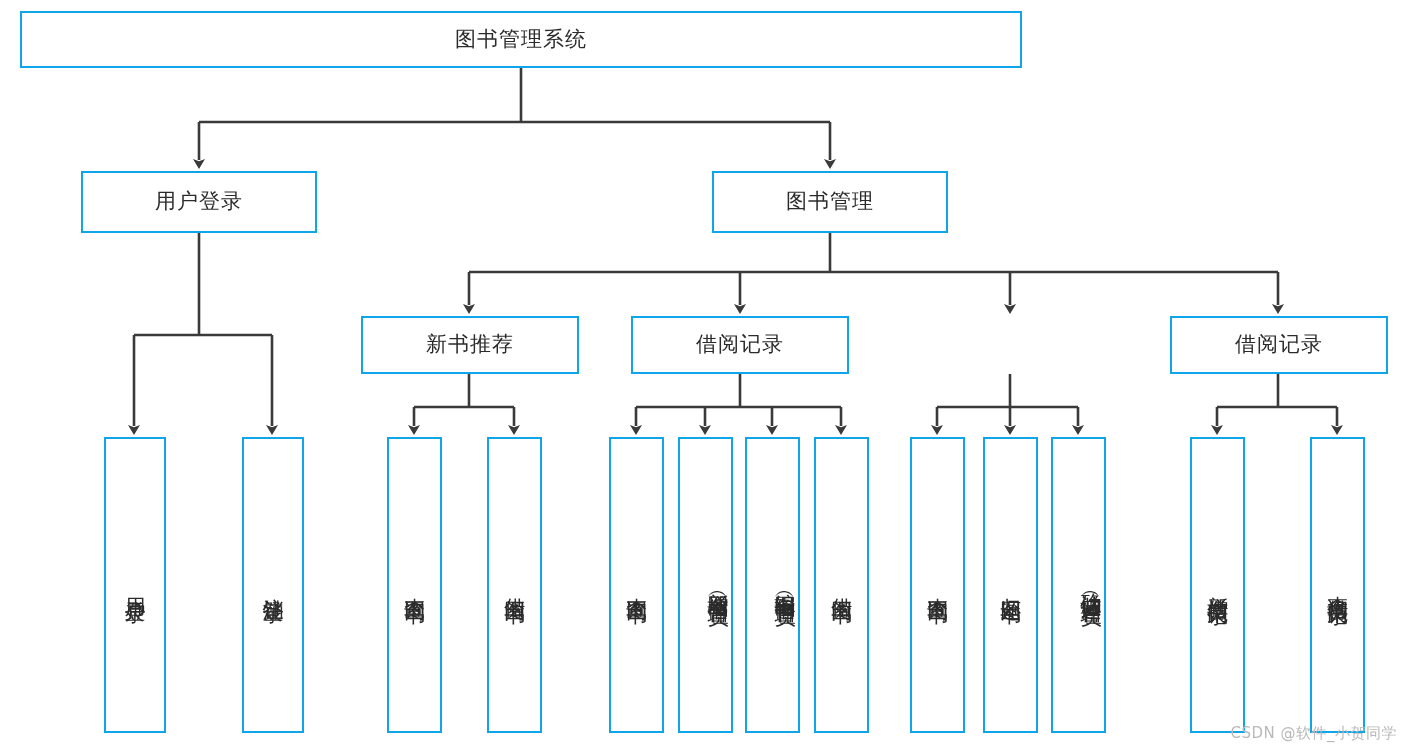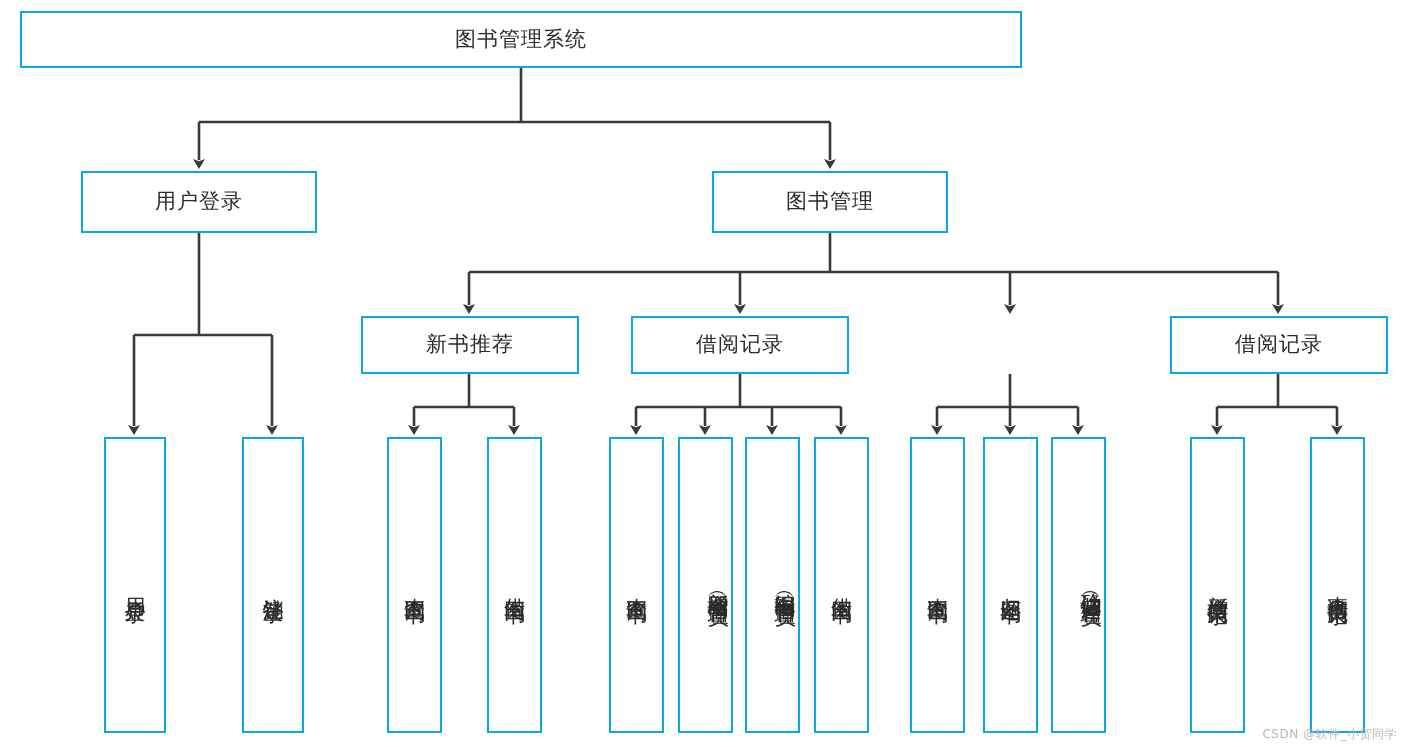--- a/index.html
+++ b/index.html
@@ -54,21 +54,21 @@
     align-items: flex-start;
   }
   .label {
     display: block;
     white-space: pre-wrap;
   }
   #watermark {
     position: absolute;
     right: 8px;
     bottom: 4px;
-    font-size: 12px;
+    font-size: 15px;
     color: #b9b9b9;
     letter-spacing: 0.5px;
     user-select: none;
     margin-top: 42px;
   }
 </style>
 </head>
 <body>
 
 <div id="diagram-root">

